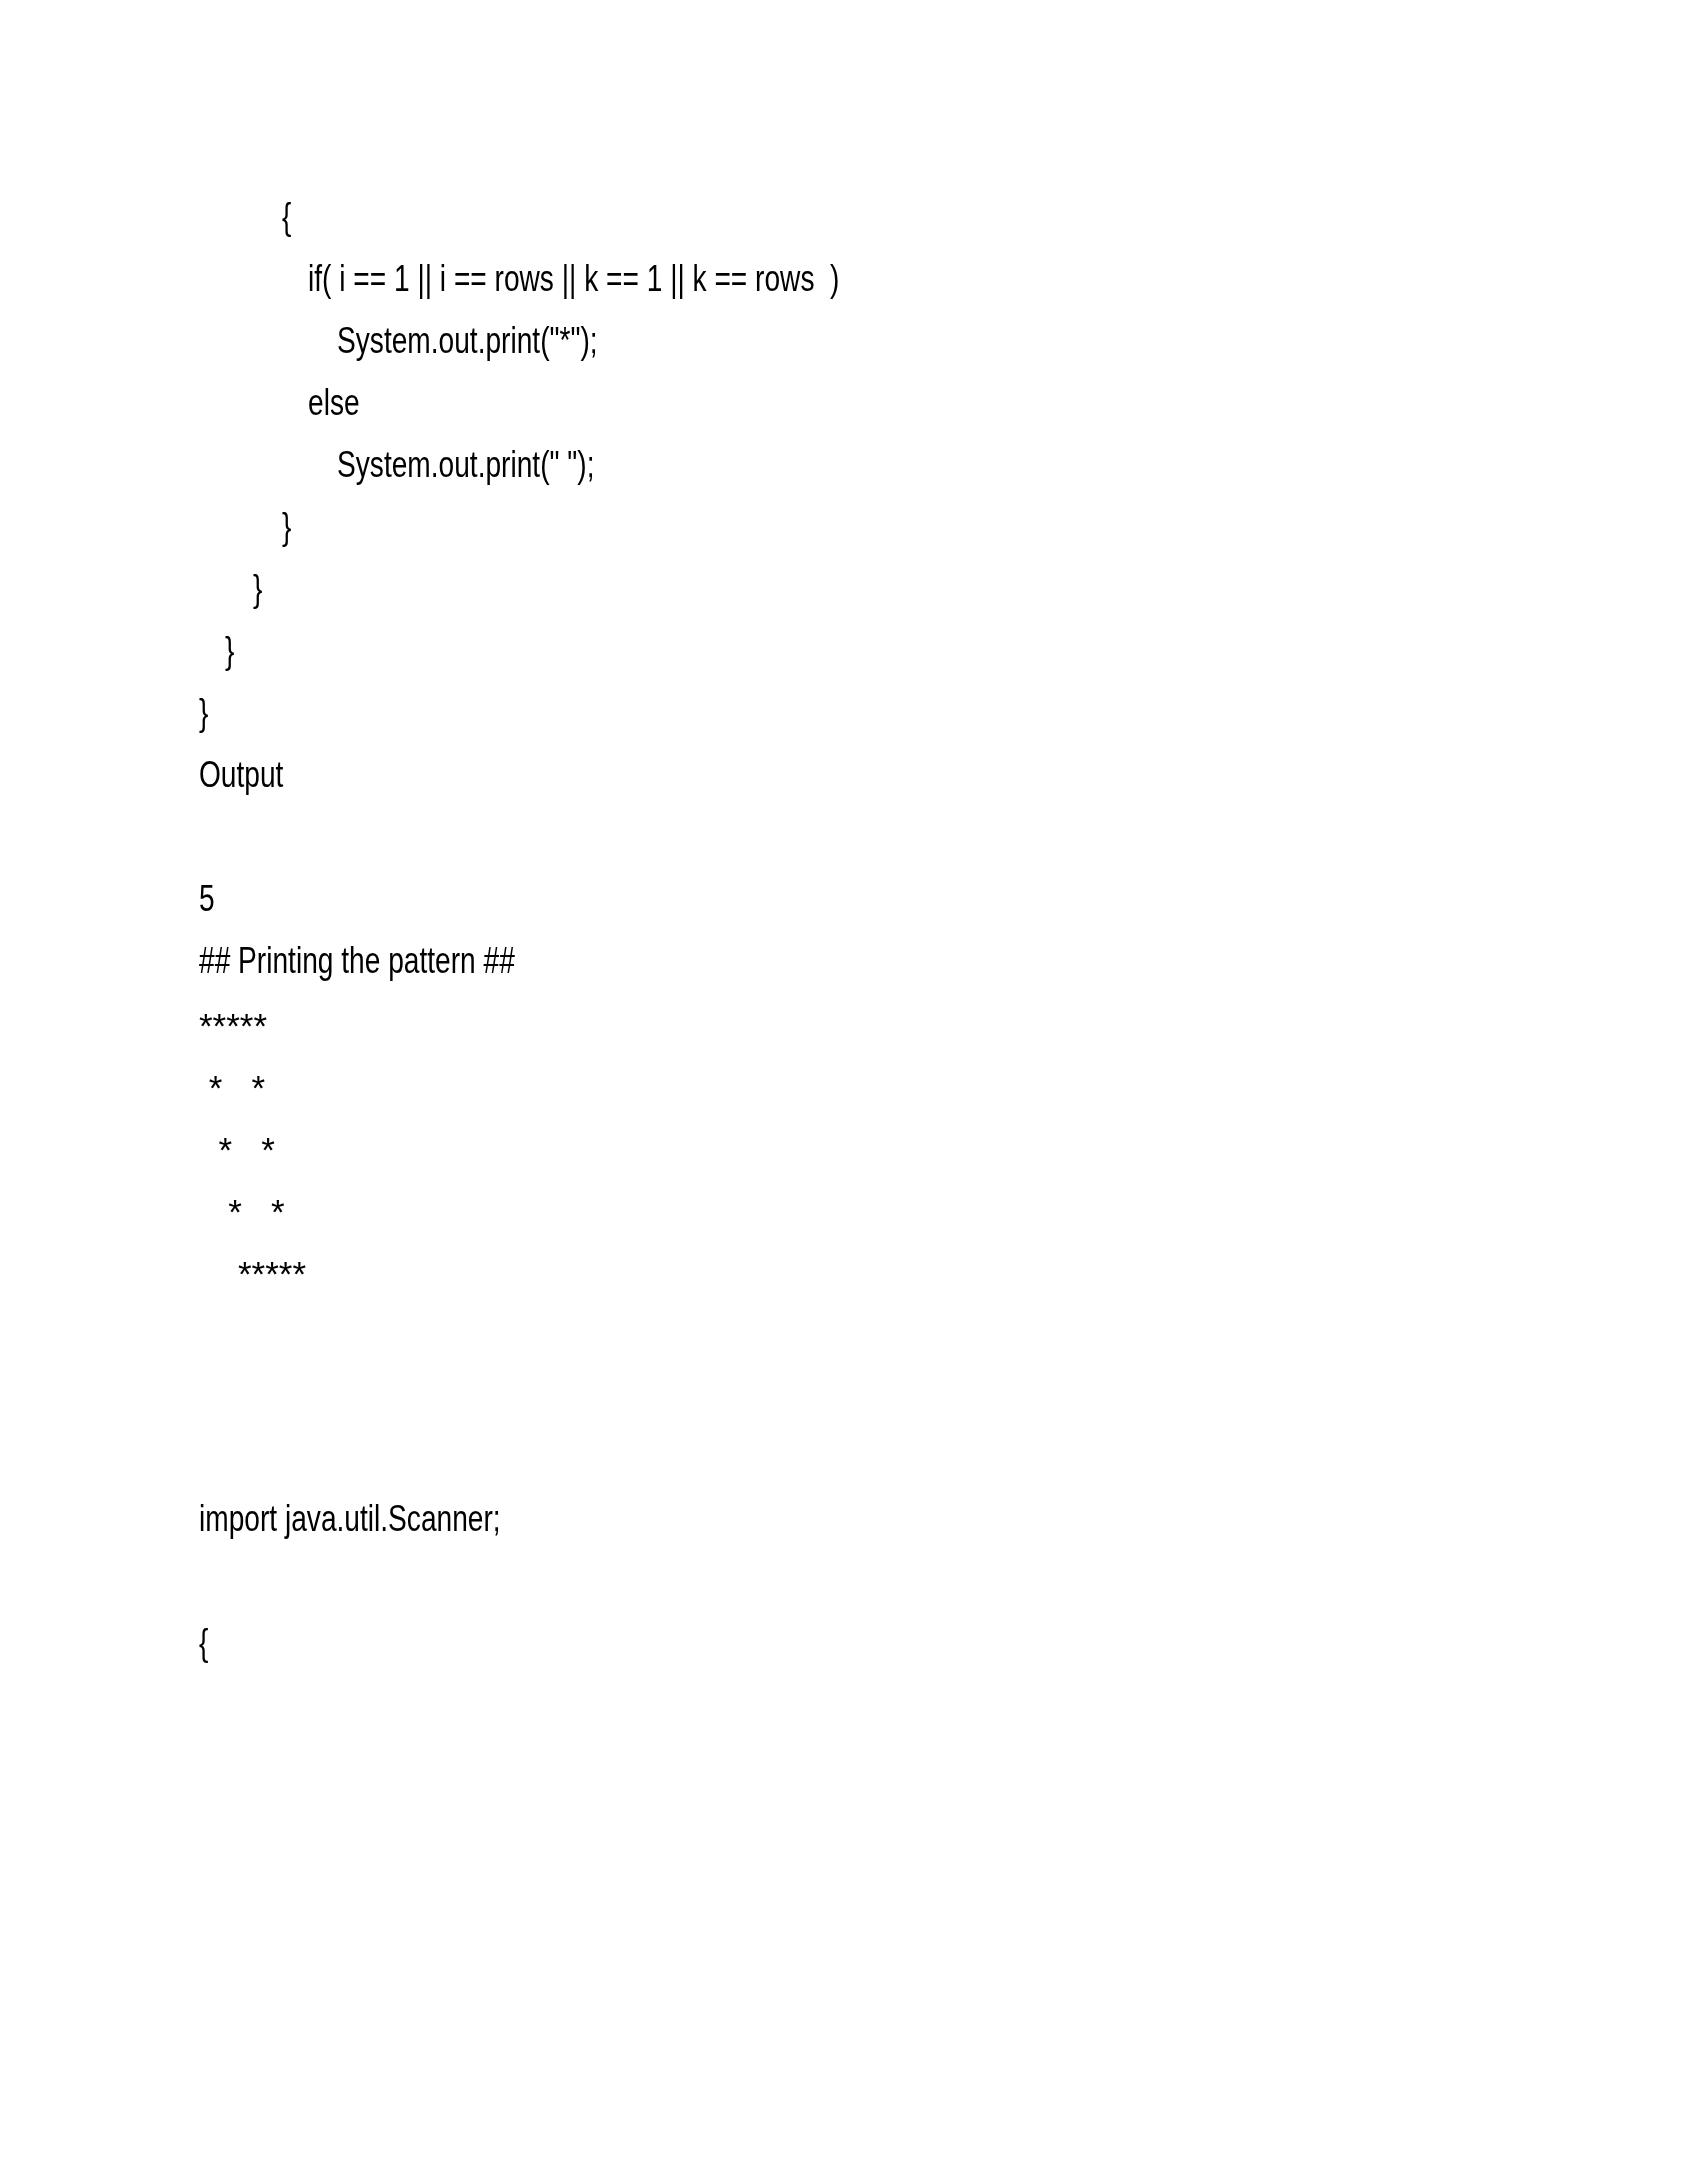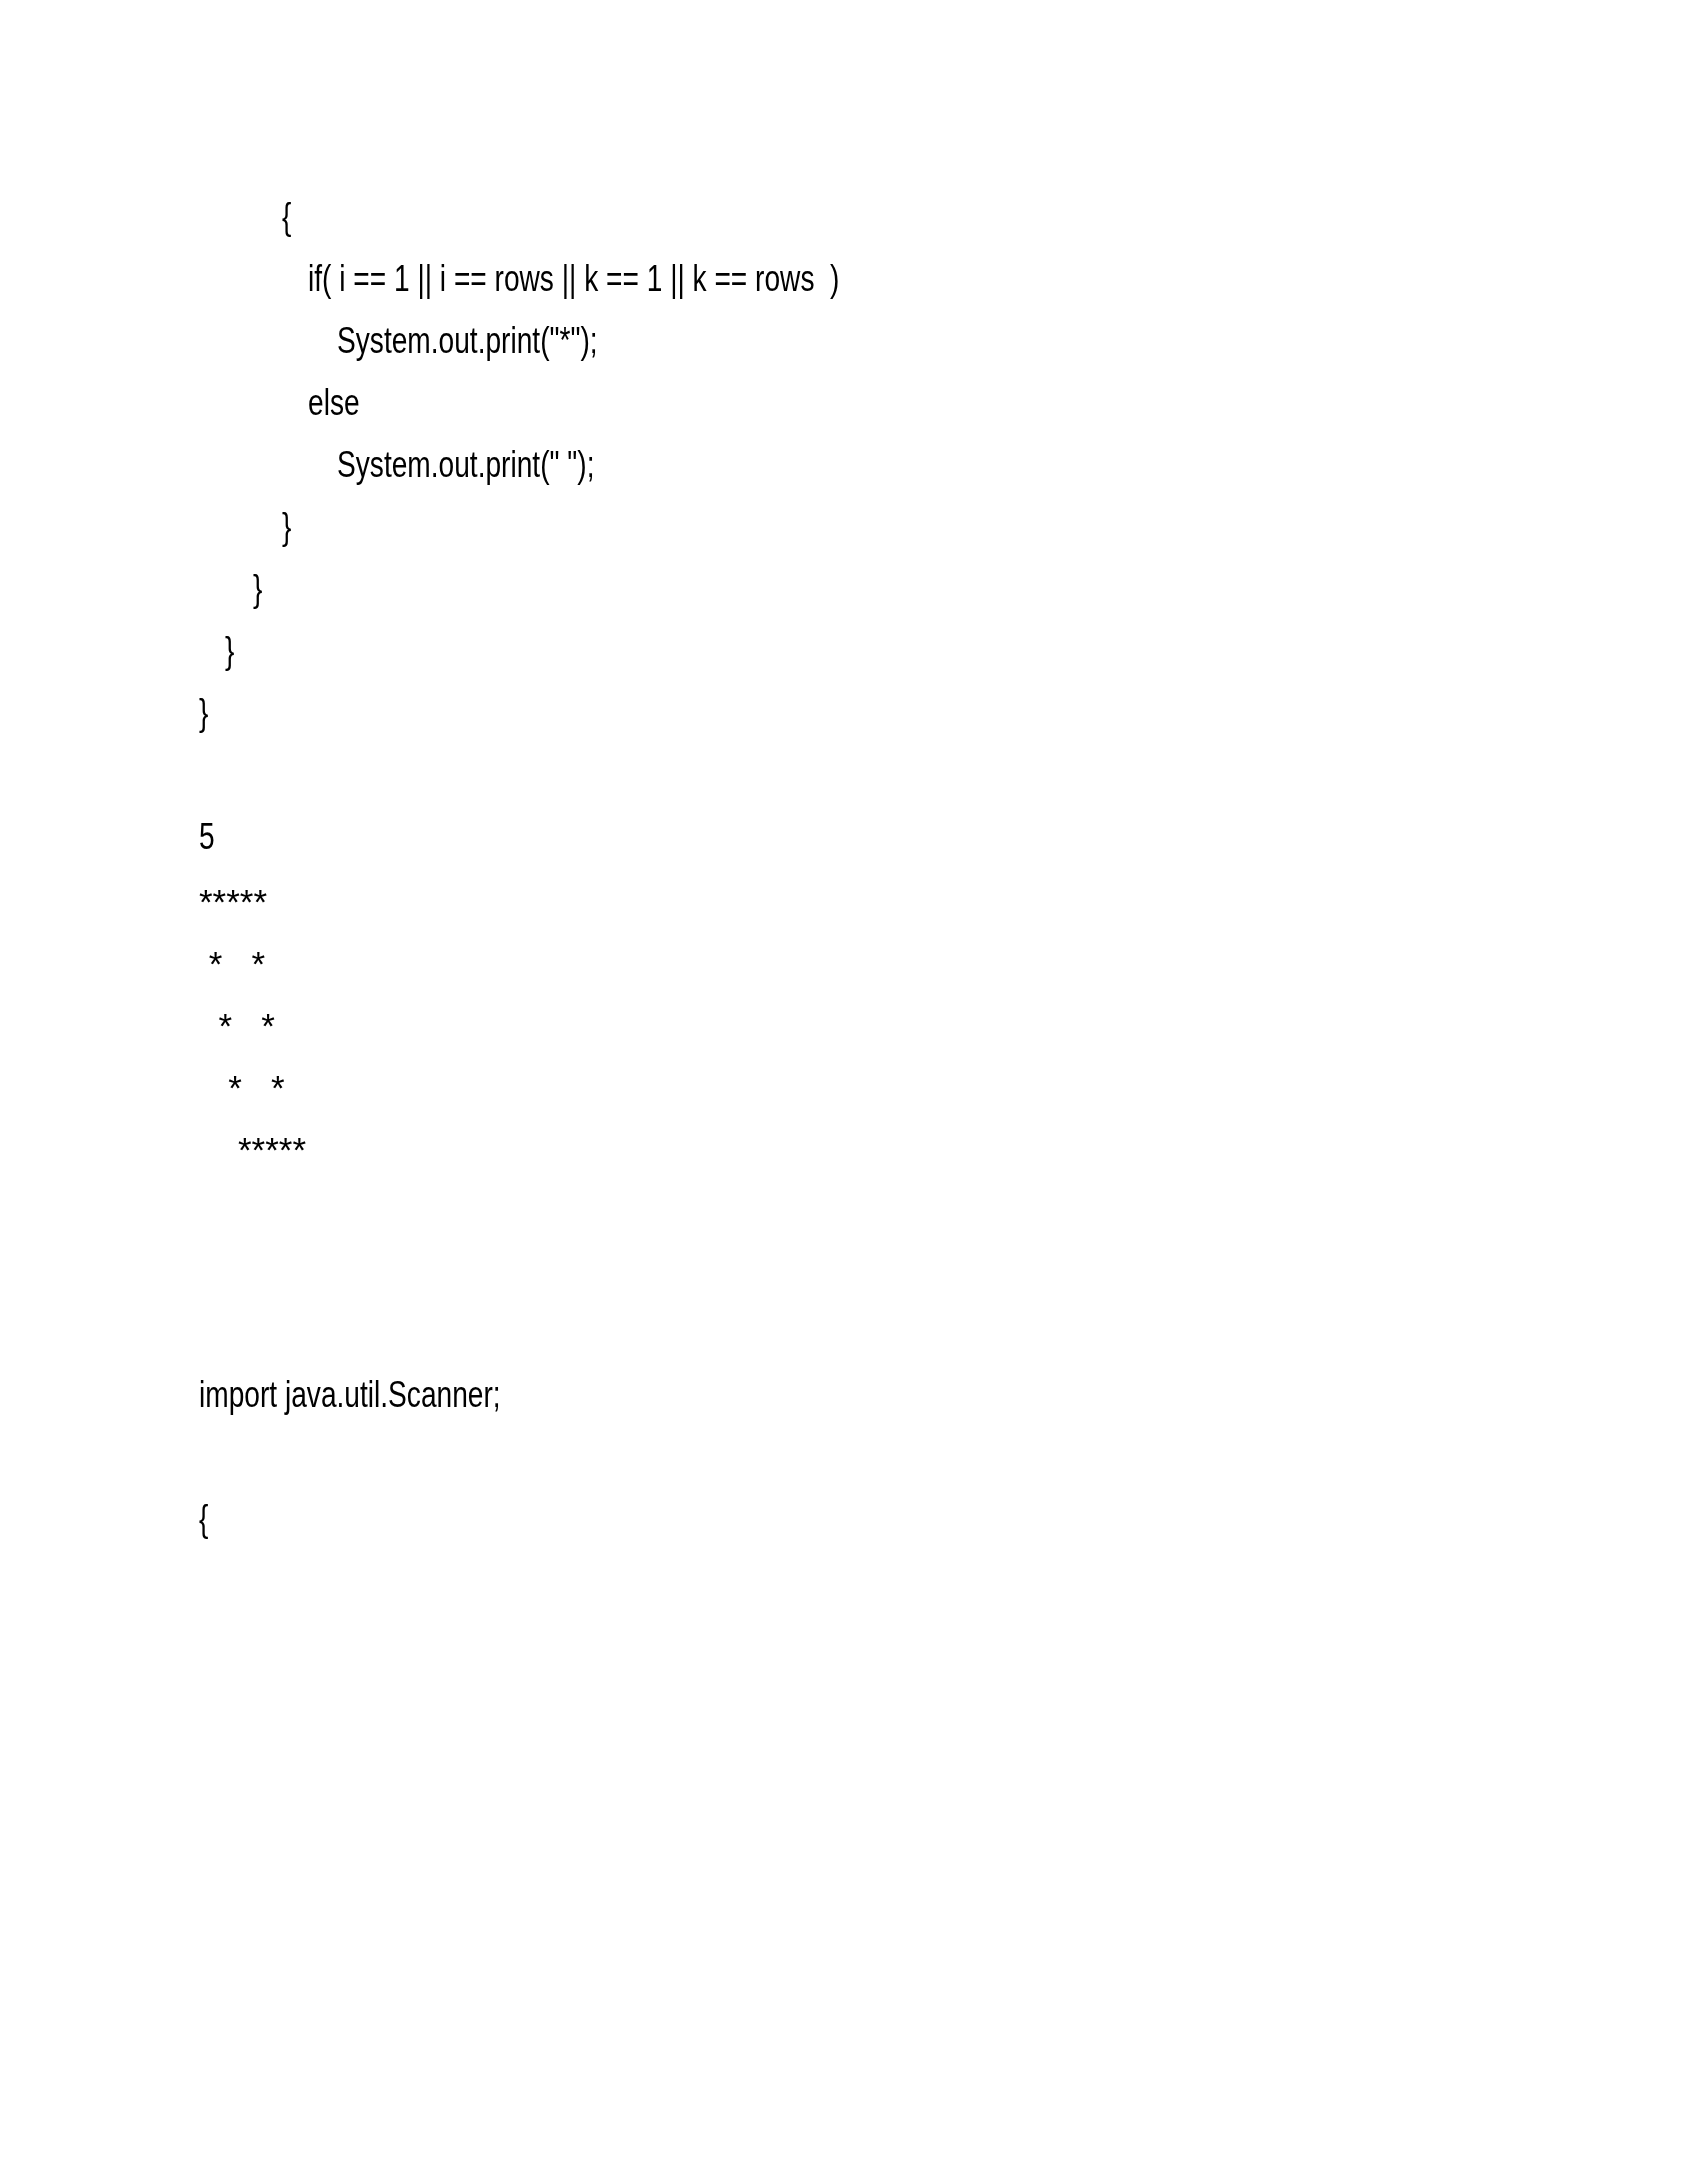--- a/index.html
+++ b/index.html
@@ -55,22 +55,24 @@
   <div class="content">
       <div class="line code"><span class="tx ind-3">{</span></div>
       <div class="line code"><span class="tx ind-4">if( i == 1 || i == rows || k == 1 || k == rows  )</span></div>
       <div class="line code"><span class="tx ind-5">System.out.print("*");</span></div>
       <div class="line code"><span class="tx ind-4">else</span></div>
       <div class="line code"><span class="tx ind-5">System.out.print(" ");</span></div>
       <div class="line code"><span class="tx ind-3">}</span></div>
       <div class="line code"><span class="tx ind-2">}</span></div>
       <div class="line code"><span class="tx ind-1">}</span></div>
       <div class="line code"><span class="tx ind-0">}</span></div>
+      <div class="line label"><span class="tx ind-0">Output</span></div>
       <div class="line blank"><span class="tx ind-0"></span></div>
       <div class="line console"><span class="tx ind-0">5</span></div>
+      <div class="line console"><span class="tx ind-0">## Printing the pattern ##</span></div>
       <div class="line pattern"><span class="tx ind-0">*****</span></div>
       <div class="line pattern"><span class="tx ind-0"> *   *</span></div>
       <div class="line pattern"><span class="tx ind-0">  *   *</span></div>
       <div class="line pattern"><span class="tx ind-0">   *   *</span></div>
       <div class="line pattern"><span class="tx ind-0">    *****</span></div>
       <div class="line blank"><span class="tx ind-0"></span></div>
       <div class="line blank"><span class="tx ind-0"></span></div>
       <div class="line blank"><span class="tx ind-0"></span></div>
       <div class="line code"><span class="tx ind-0">import java.util.Scanner;</span></div>
       <div class="line blank"><span class="tx ind-0"></span></div>

